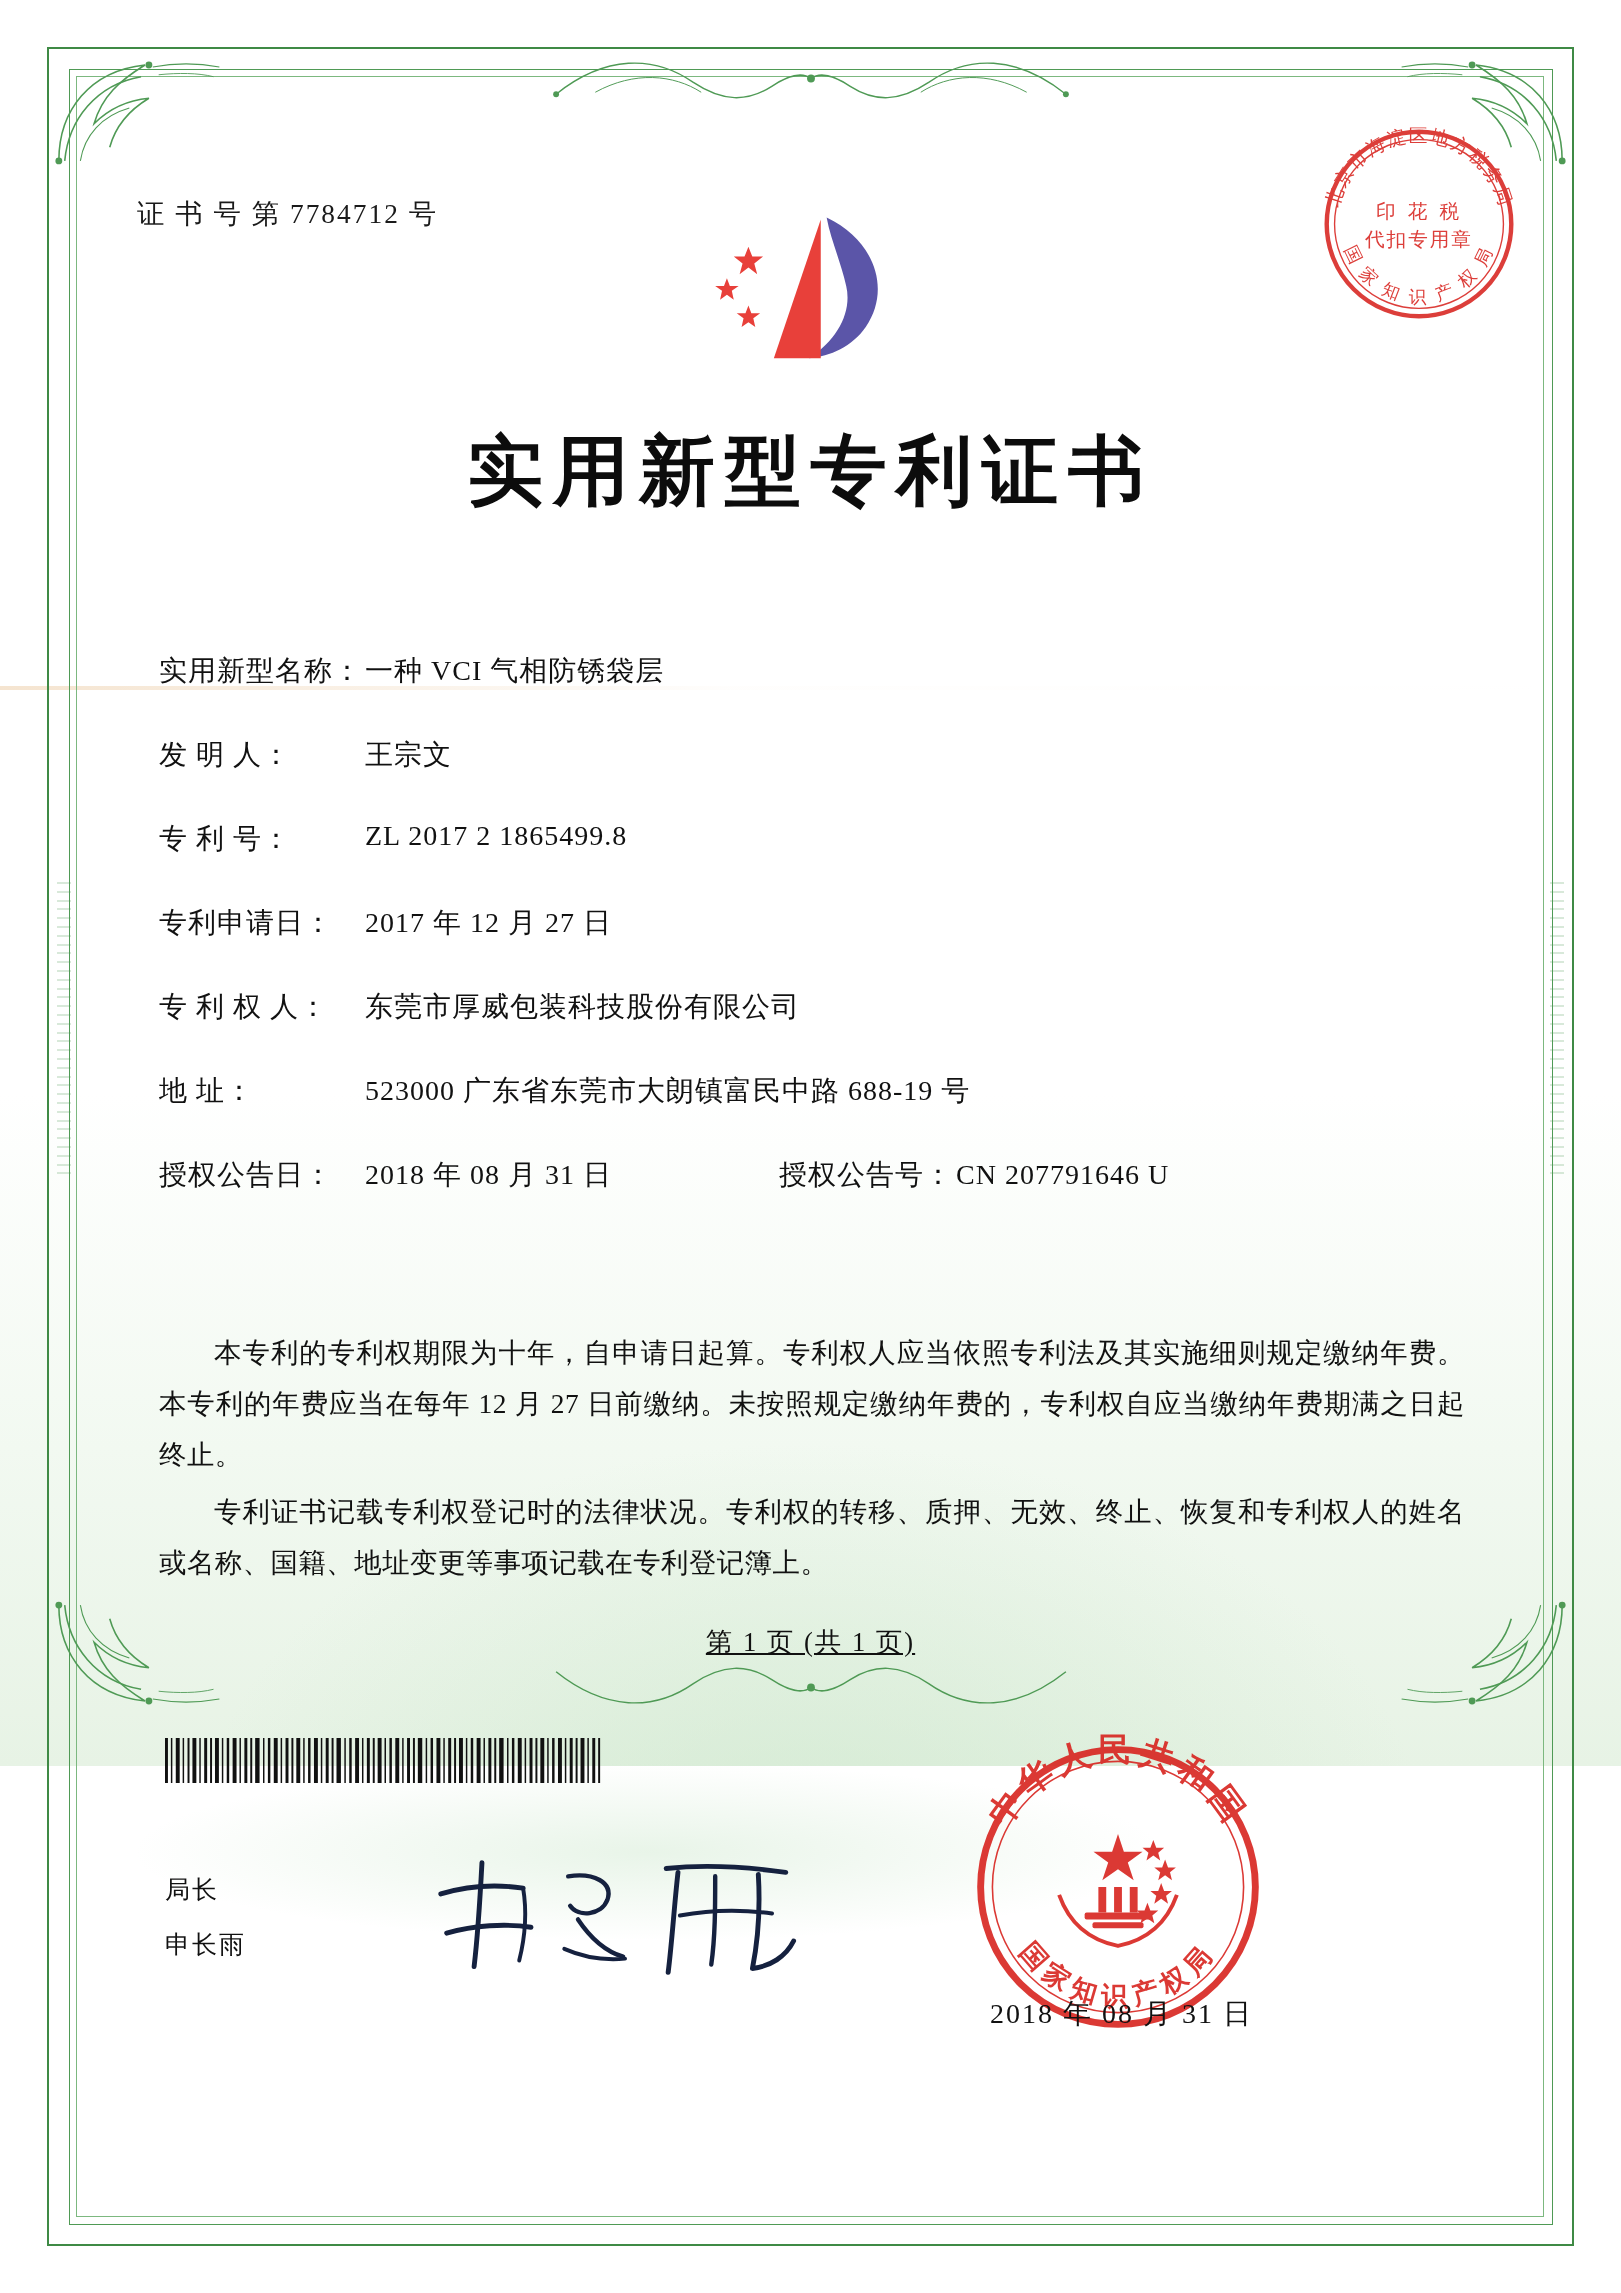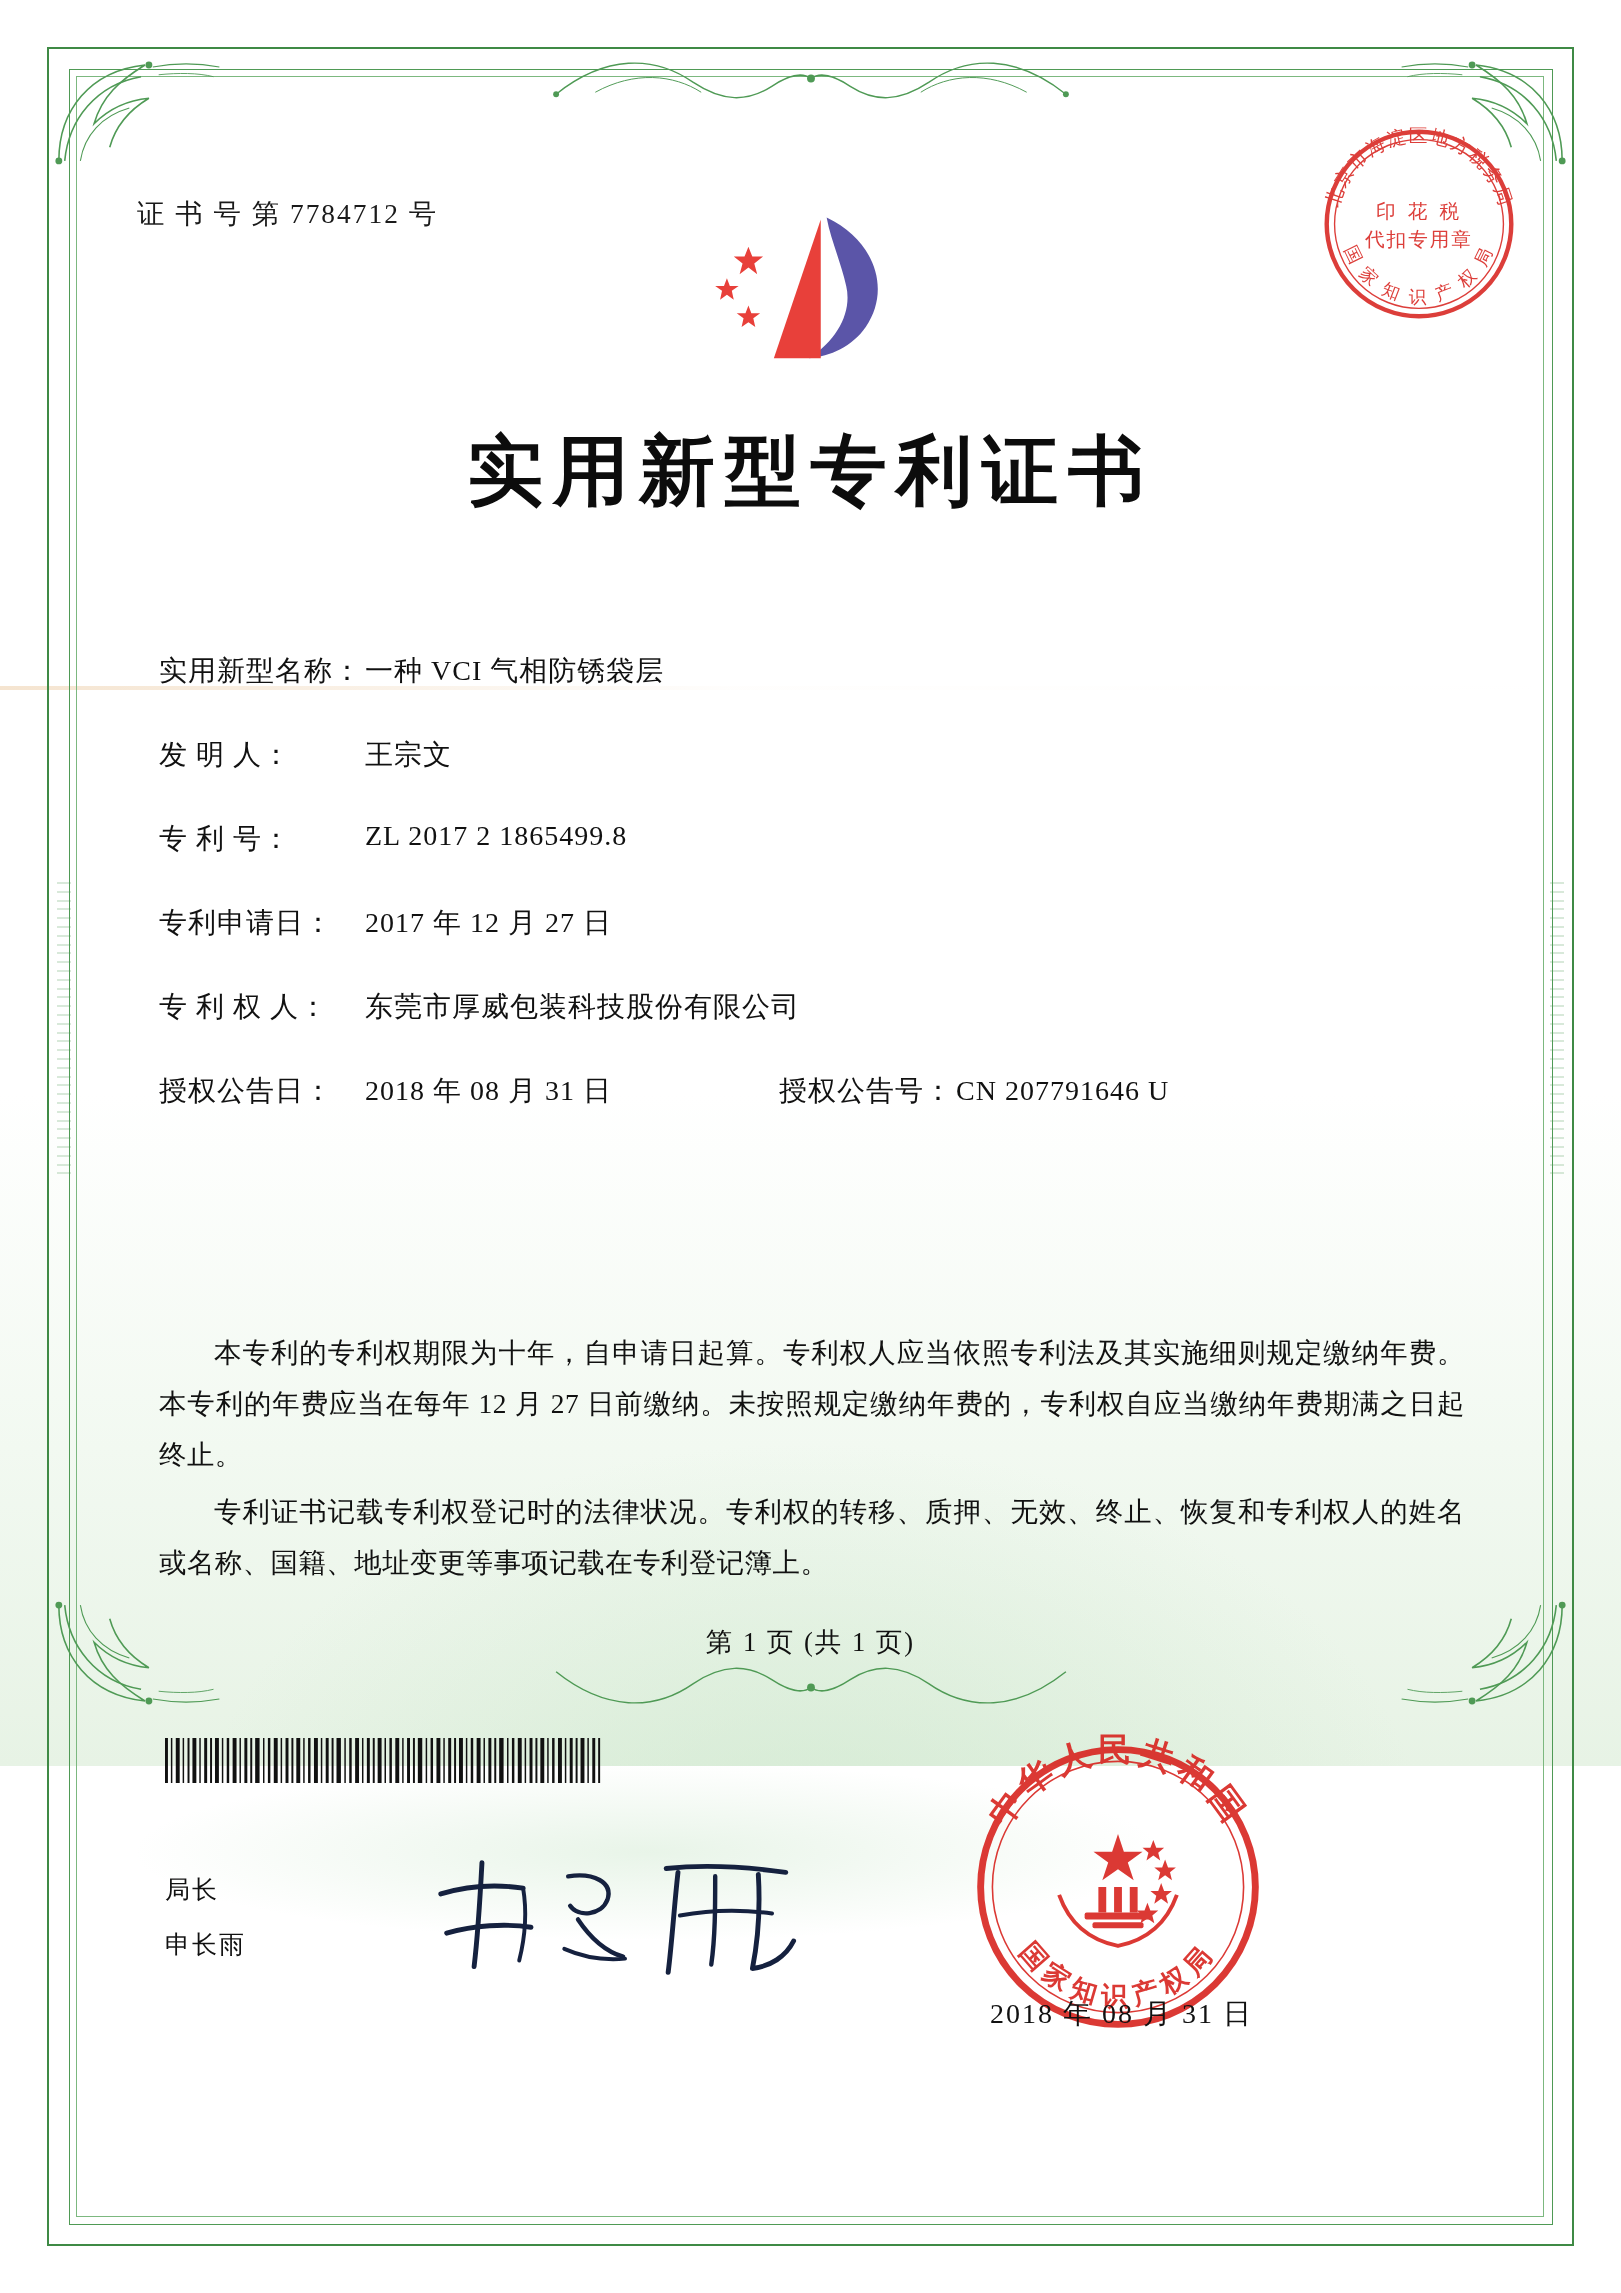--- a/index.html
+++ b/index.html
@@ -246,20 +246,21 @@
 
   
   .footer {
     position: absolute;
     left: 0; right: 0;
     bottom: 106px;
     text-align: center;
     font-size: 26.5px;
     letter-spacing: 2px;
     color: #111;
+    text-decoration: underline;
   }
 </style>
 </head>
 <body>
 
 <div id="certificate">
 
   <div class="paper-tint tint-a"></div>
   <div class="paper-tint tint-b"></div>
 
@@ -393,20 +394,24 @@
     <div class="field-row">
       <span class="field-label">专利申请日：</span>
       <span class="field-value">2017 年 12 月 27 日</span>
     </div>
 
     <div class="field-row">
       <span class="field-label">专 利 权 人：</span>
       <span class="field-value">东莞市厚威包装科技股份有限公司</span>
     </div>
 
+    <div class="field-row">
+      <span class="field-label">地        址：</span>
+      <span class="field-value">523000 广东省东莞市大朗镇富民中路 688-19 号</span>
+    </div>
 
     <div class="field-row two-col">
       <span class="field-label">授权公告日：</span>
       <span class="field-value">2018 年 08 月 31 日</span>
       <span class="second-col">
         <span class="field-label">授权公告号：</span>
         <span class="field-value">CN 207791646 U</span>
       </span>
     </div>
   </div>

